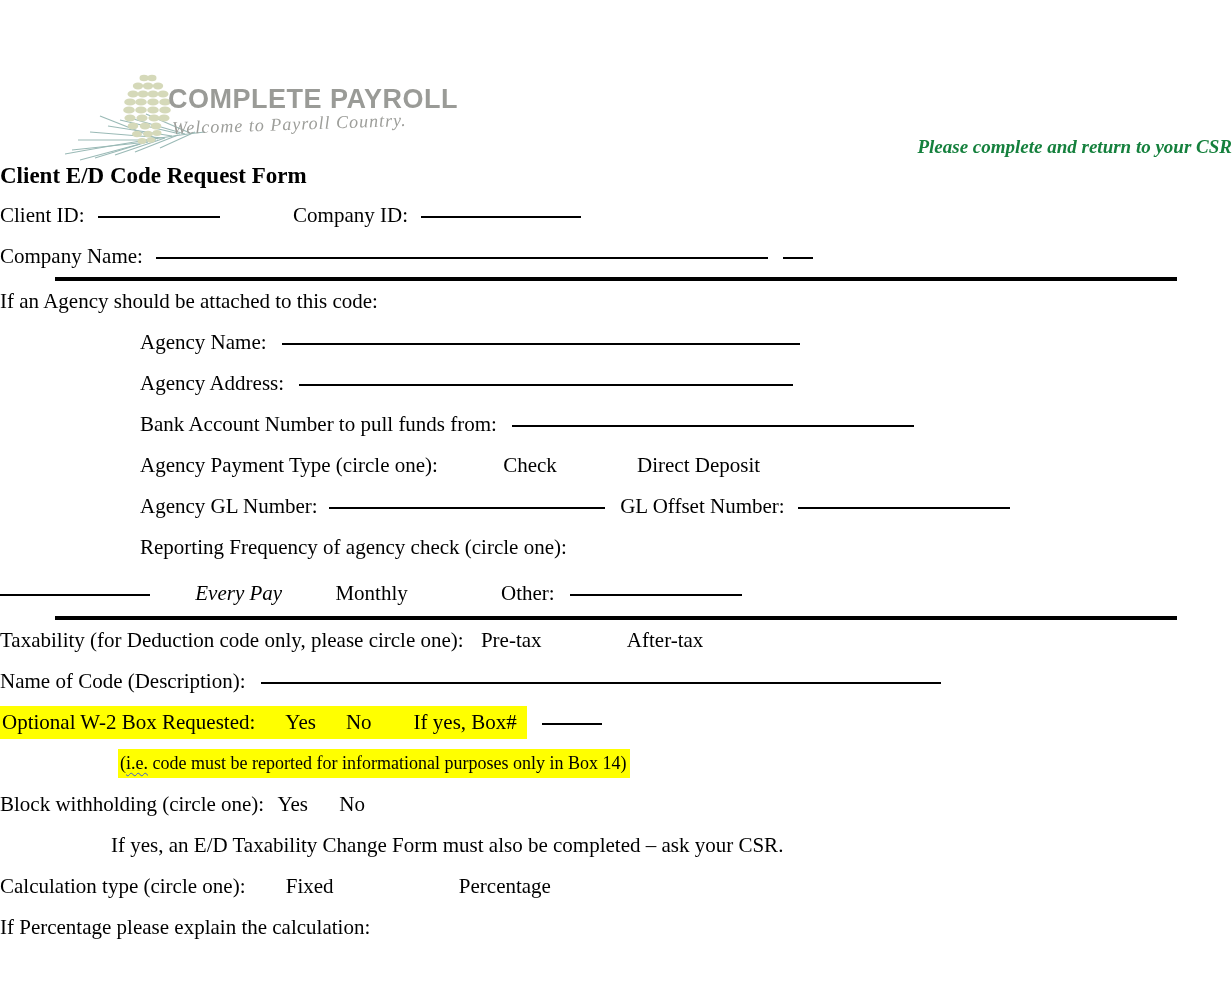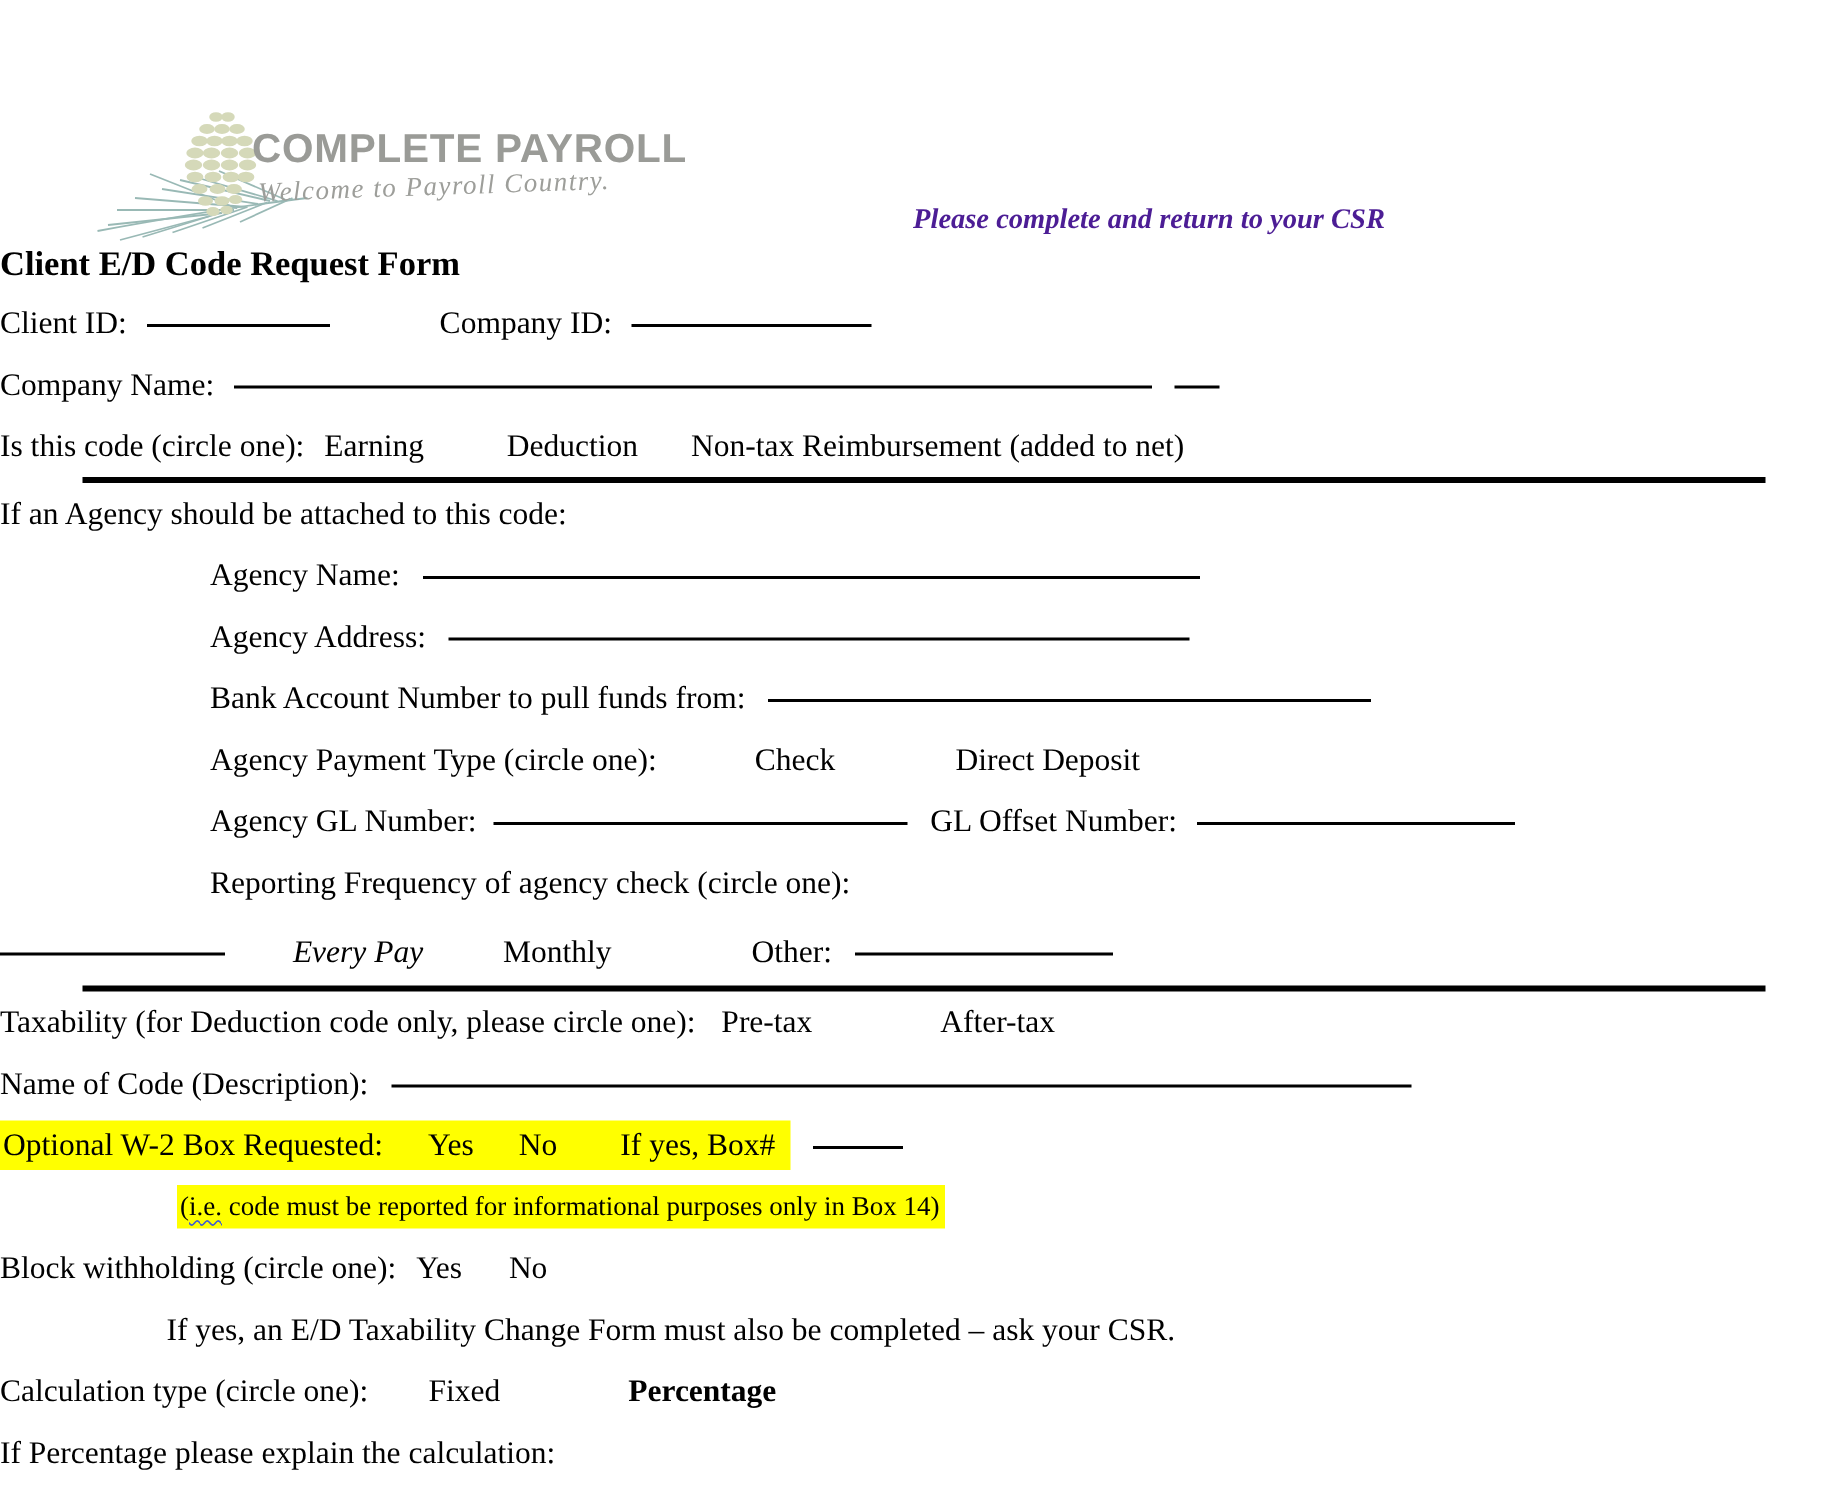--- a/index.html
+++ b/index.html
@@ -22,22 +22,22 @@
     color:#9a9b97;white-space:nowrap;
   }
   .tagline{
     position:absolute;left:112px;top:44px;
     font-family:"Liberation Serif", serif;
     font-style:italic;font-size:18px;color:#9d9e9a;
     transform:rotate(-2deg);white-space:nowrap;letter-spacing:1px;
   }
   .instruction{
     position:absolute;top:136px;left:300px;width:932px;
-    text-align:center;font-weight:bold;font-style:italic;
-    font-size:19px;color:#4c1d95;
+    text-align:right;font-weight:bold;font-style:italic;
+    font-size:19px;color:#15803d;
   }
   .doc-title{
     position:absolute;top:163px;left:0;width:1232px;
     text-align:left;font-weight:bold;font-size:23px;color:#000;
   }
   
   .body{position:relative;}
   .row{height:41px;line-height:41px;white-space:nowrap;}
   .row.indent{padding-left:140px;}
   .row.indent2{padding-left:111px;}
@@ -133,26 +133,20 @@
       <span style="margin-left:68px;">Company ID:</span>
       <span class="blank" style="width:160px;margin-left:8px;"></span>
     </div>
 
     <div class="row">
       <span>Company Name:</span>
       <span class="blank" style="width:612px;margin-left:8px;"></span>
       <span class="blank" style="width:30px;margin-left:10px;"></span>
     </div>
 
-    <div class="row">
-      <span>Is this code (circle one):</span>
-      <span class="opt" style="margin-left:8px;">Earning</span>
-      <span class="opt" style="margin-left:50px;">Deduction</span>
-      <span class="opt" style="margin-left:30px;">Non-tax Reimbursement (added to net)</span>
-    </div>
 
     <div class="hrule"></div>
 
     <div class="row">
       <span>If an Agency should be attached to this code:</span>
     </div>
 
     <div class="row indent">
       <span>Agency Name:</span>
       <span class="blank" style="width:518px;margin-left:10px;"></span>
@@ -221,21 +215,21 @@
       <span class="opt" style="margin-left:26px;">No</span>
     </div>
 
     <div class="row indent2">
       <span>If yes, an E/D Taxability Change Form must also be completed – ask your CSR.</span>
     </div>
 
     <div class="row">
       <span>Calculation type (circle one):</span>
       <span class="opt" style="margin-left:35px;">Fixed</span>
-      <span class="opt" style="margin-left:80px;font-weight:bold;">Percentage</span>
+      <span class="opt" style="margin-left:120px;">Percentage</span>
     </div>
 
     <div class="row">
       <span>If Percentage please explain the calculation:</span>
     </div>
 
   </div>
 </div>
 
 </body></html>

